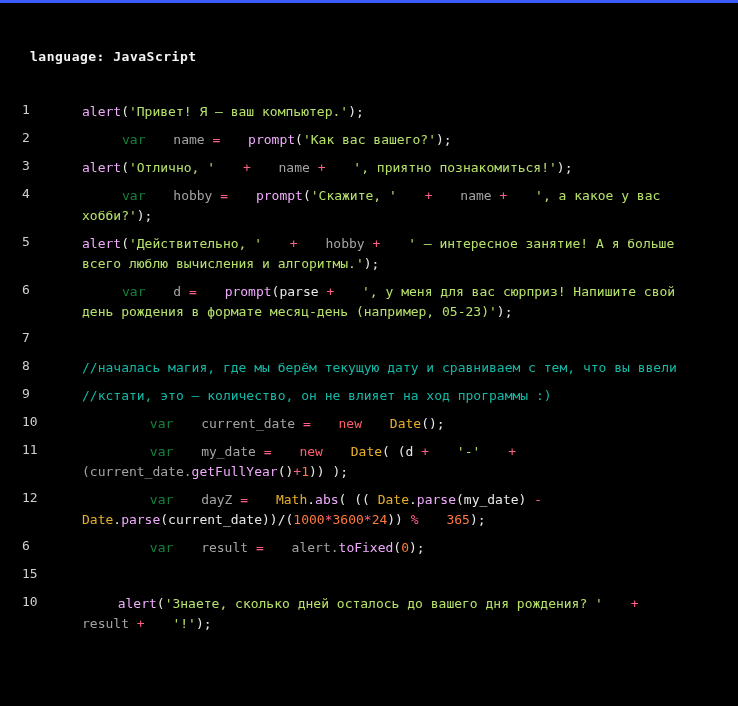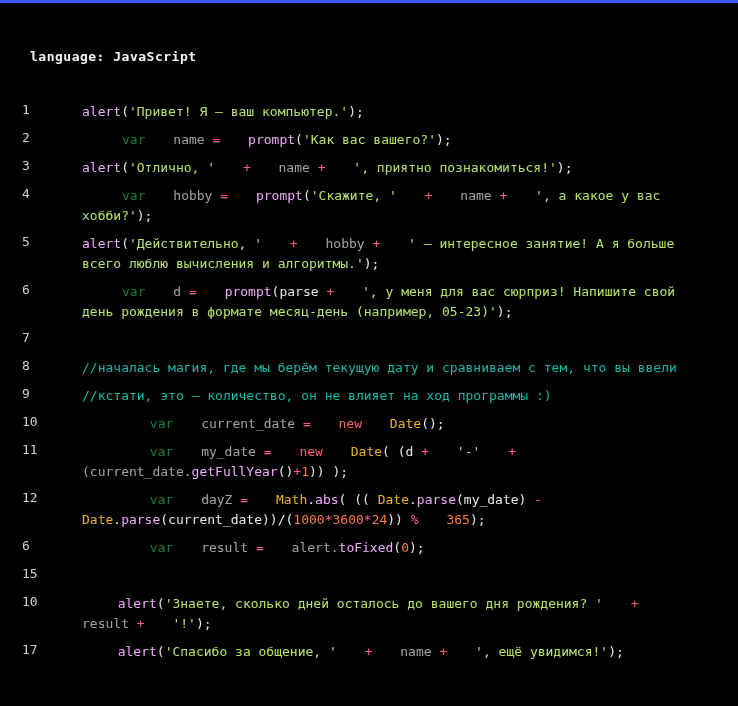--- a/index.html
+++ b/index.html
@@ -122,19 +122,15 @@
           <td class="src"><span class="id"> </span><span class="kw">var</span><span class="id"> result </span><span class="op">=</span><span class="id"> alert.</span><span class="fn">toFixed</span><span class="pn">(</span><span class="num">0</span><span class="pn">);</span></td>
         </tr>
         <tr>
           <td class="ln">15</td>
           <td class="src"><span class="id"></span></td>
         </tr>
         <tr>
           <td class="ln">10</td>
           <td class="src"><span class="id">  </span><span class="fn">alert</span><span class="pn">(</span><span class="str">'Знаете, сколько дней осталось до вашего дня рождения? '</span><span class="id"> </span><span class="op">+</span><span class="id"> result </span><span class="op">+</span><span class="id"> </span><span class="str">'!'</span><span class="pn">);</span></td>
         </tr>
-        <tr>
-          <td class="ln">17</td>
-          <td class="src"><span class="id">  </span><span class="fn">alert</span><span class="pn">(</span><span class="str">'Спасибо за общение, '</span><span class="id"> </span><span class="op">+</span><span class="id"> name </span><span class="op">+</span><span class="id"> </span><span class="str">', ещё увидимся!'</span><span class="pn">);</span></td>
-        </tr>
       </tbody>
   </table>
 </div>
 
 </body></html>

